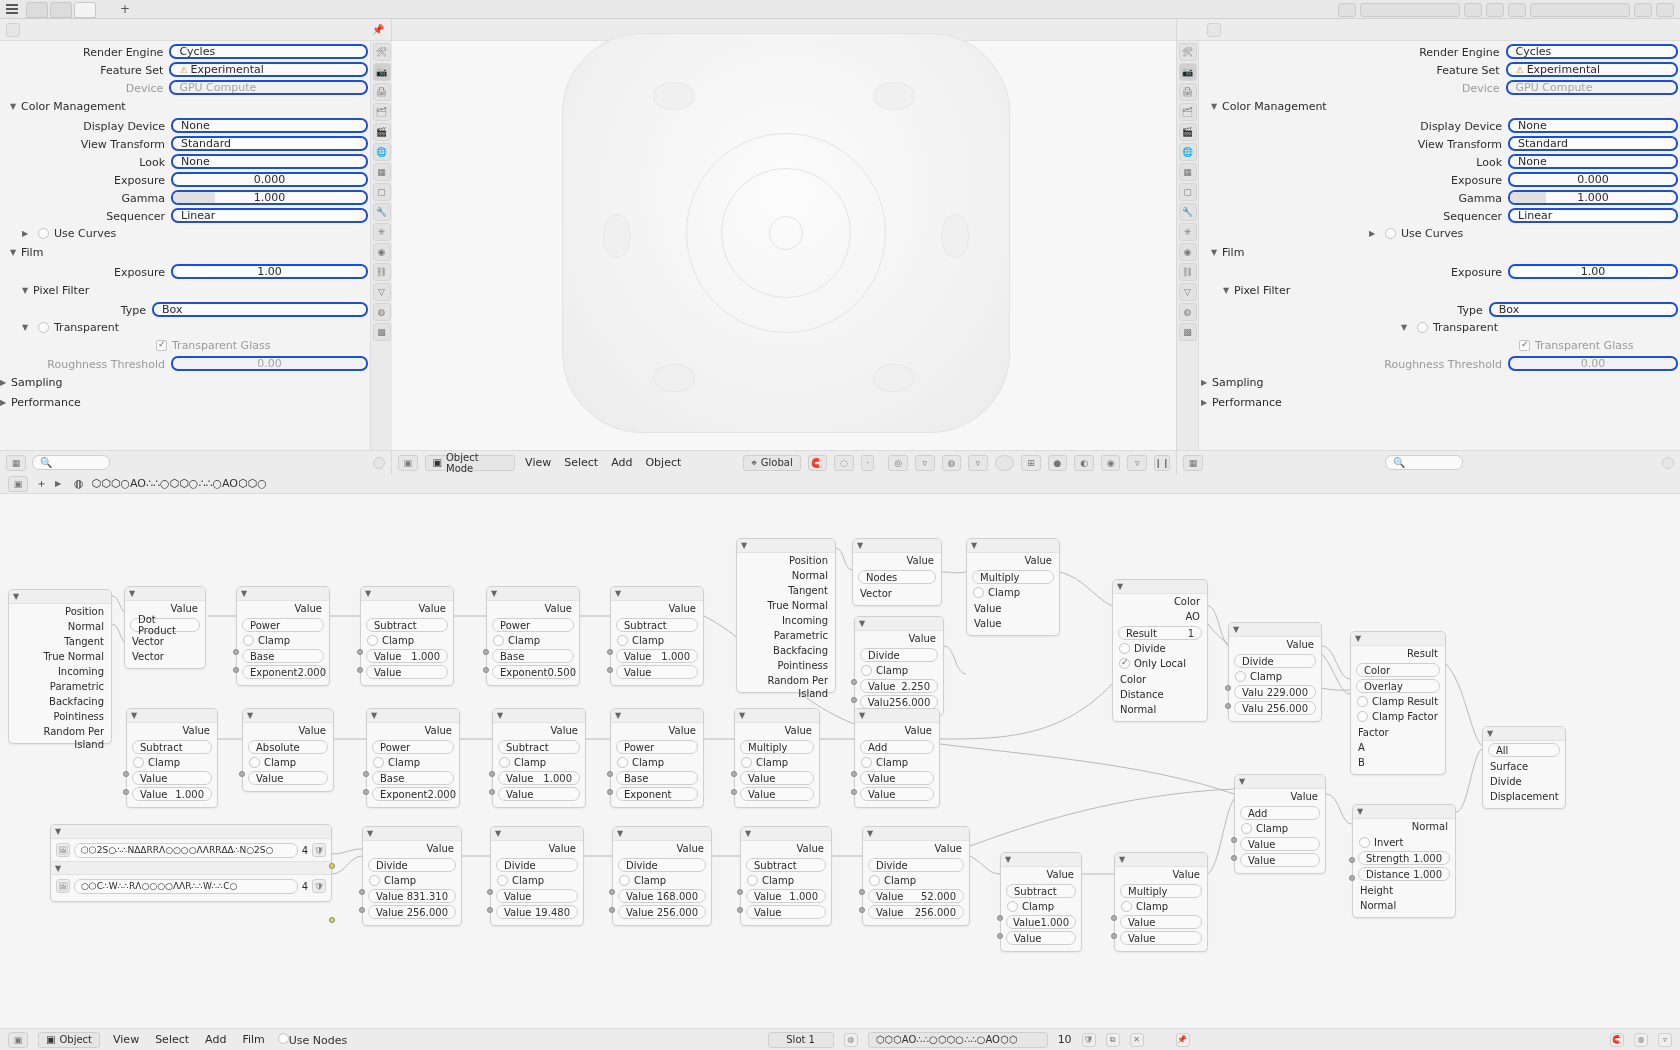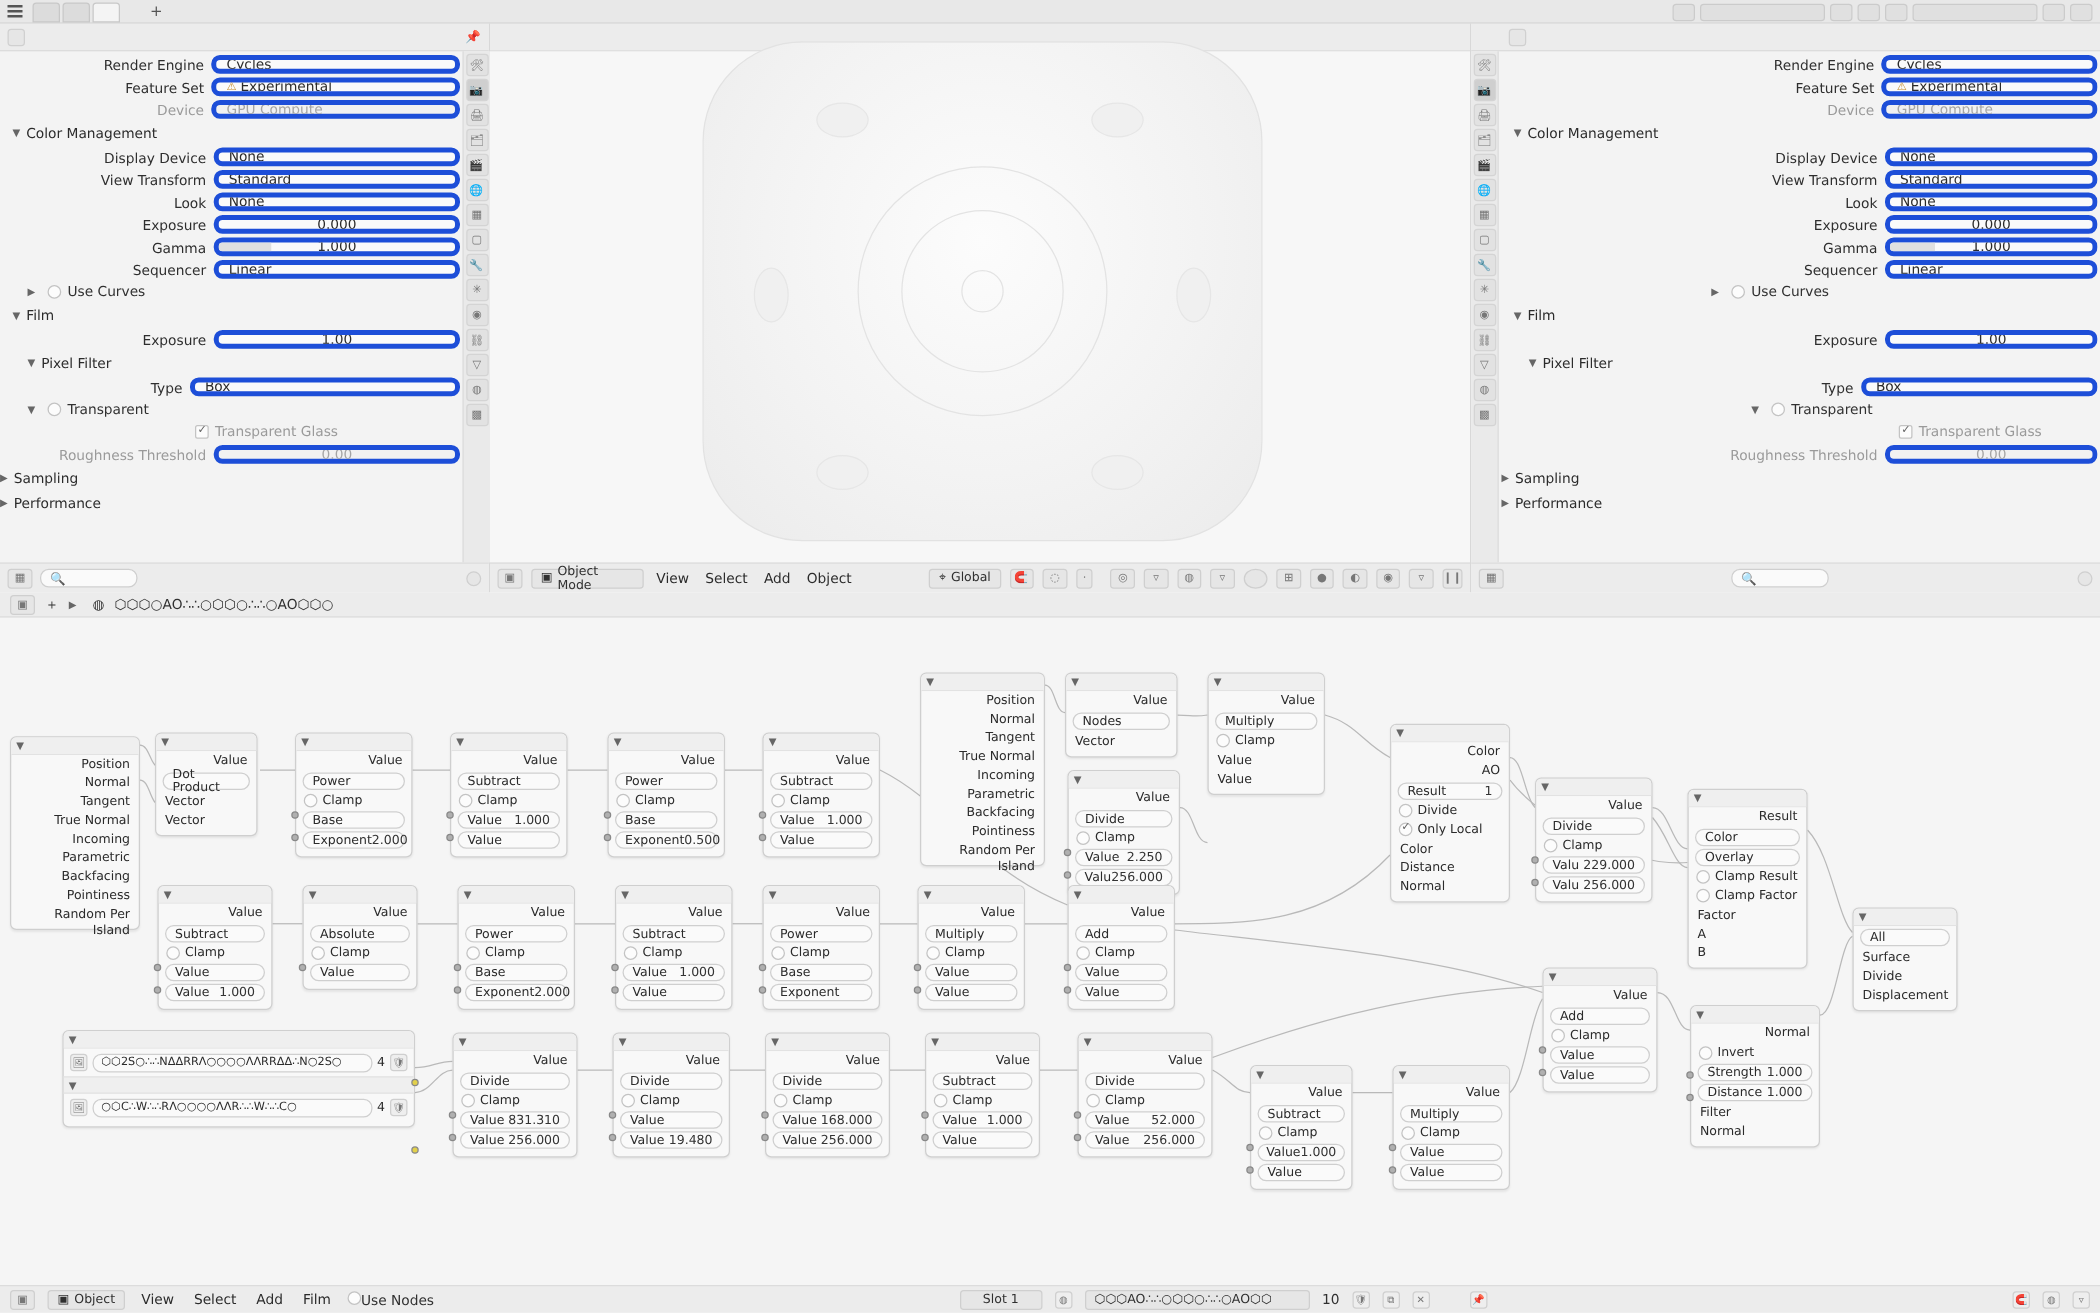--- a/index.html
+++ b/index.html
@@ -56,21 +56,21 @@
   }
   .pic.sel { background: #cfcfcf; }
   .prop-body { position: absolute; top: 24px; bottom: 24px; overflow: hidden; }
   #props-left .prop-body { left: 0; width: 368px; }
   #props-right .prop-body { left: 24px; right: 2px; }
 
   .row { position: relative; height: 16px; margin-bottom: 2px; display: flex; align-items: flex-end; margin-left: 28px; }
   .lbl { text-align: right; padding-right: 6px; color: #2e2e2e; font-size: 11px; white-space: nowrap; }
   .lbl.dim { color: #9a9a9a; }
   .fld {
-    height: 15px; border: 4px solid #1d4ed8; border-radius: 7px; background: #fafafa;
+    height: 15px; border: 2px solid #1d4ed8; border-radius: 7px; background: #fafafa;
     display: flex; align-items: center; padding: 0 8px; font-size: 11px; color: #2b2b2b;
     position: relative; overflow: hidden;
   }
   .fld.dim { color: #a5a5a5; background: #f1f1f1; }
   .fld .val-center { position: absolute; left: 0; right: 0; text-align: center; }
   .fld .slidefill { position: absolute; left: 0; top: 0; bottom: 0; background: #e0e0e0; }
   .sect {
     display: flex; align-items: center; height: 17px; font-size: 11px; color: #2b2b2b;
     margin: 3px 0 2px 0;
   }
@@ -1056,21 +1056,21 @@
       <div class="btn center">
           <span class="nm">Strength</span>
           <span class="vv">1.000</span>
           <span class="sock l s-gray" style="top:52px"></span>
         </div>
       <div class="btn center">
           <span class="nm">Distance</span>
           <span class="vv">1.000</span>
           <span class="sock l s-gray" style="top:70px"></span>
         </div>
-      <div class="in">Filter</div>
+      <div class="in">Height</div>
       <div class="in">Normal</div>
     </div>
 
     <div class="node" style="left:362px;top:332px;width:100px">
       <div class="nhead">
           <span class="tri">▼</span>
         </div>
       <div class="out">Value</div>
       <div class="btn">
           <span class="nm">Divide</span>

